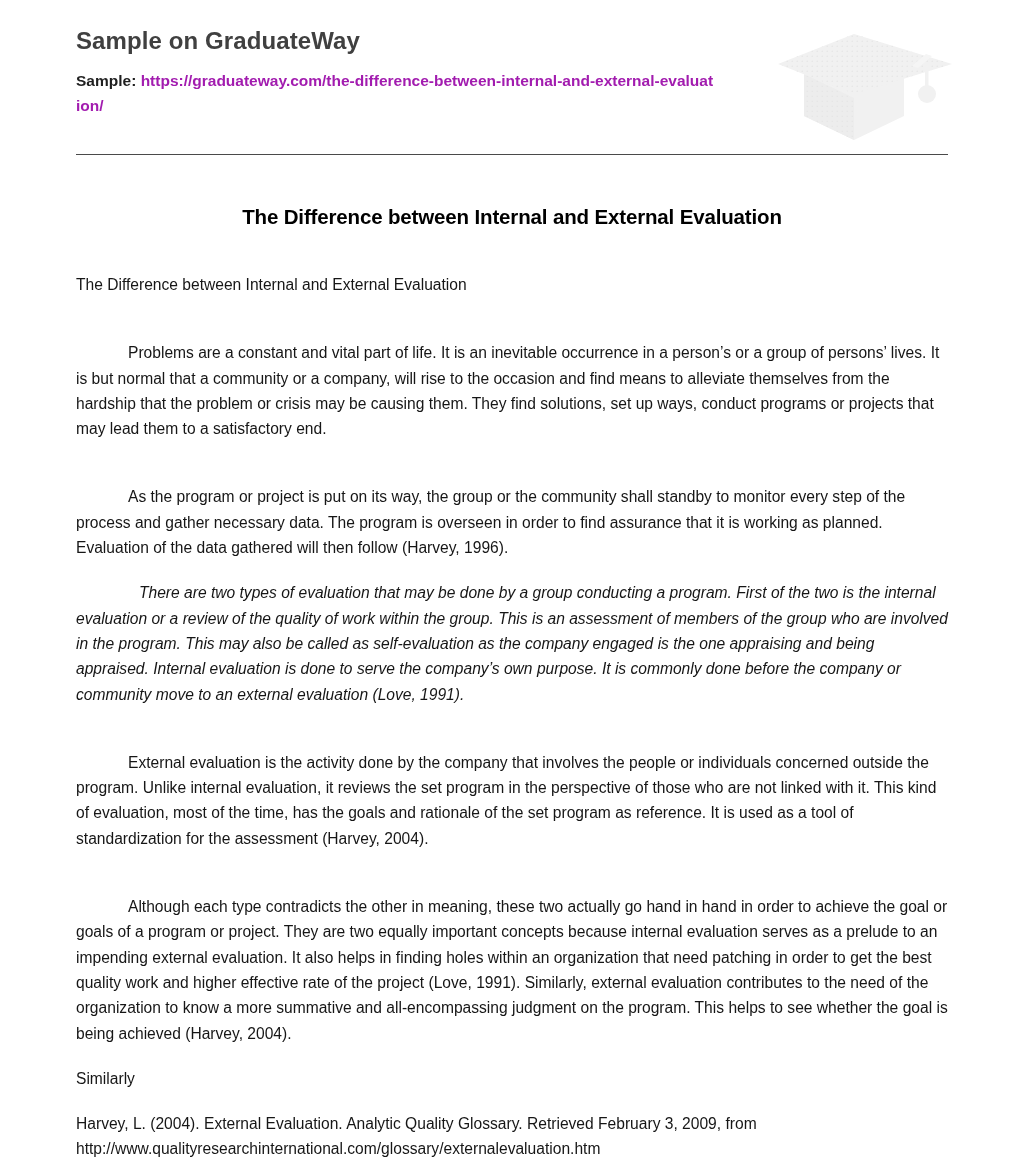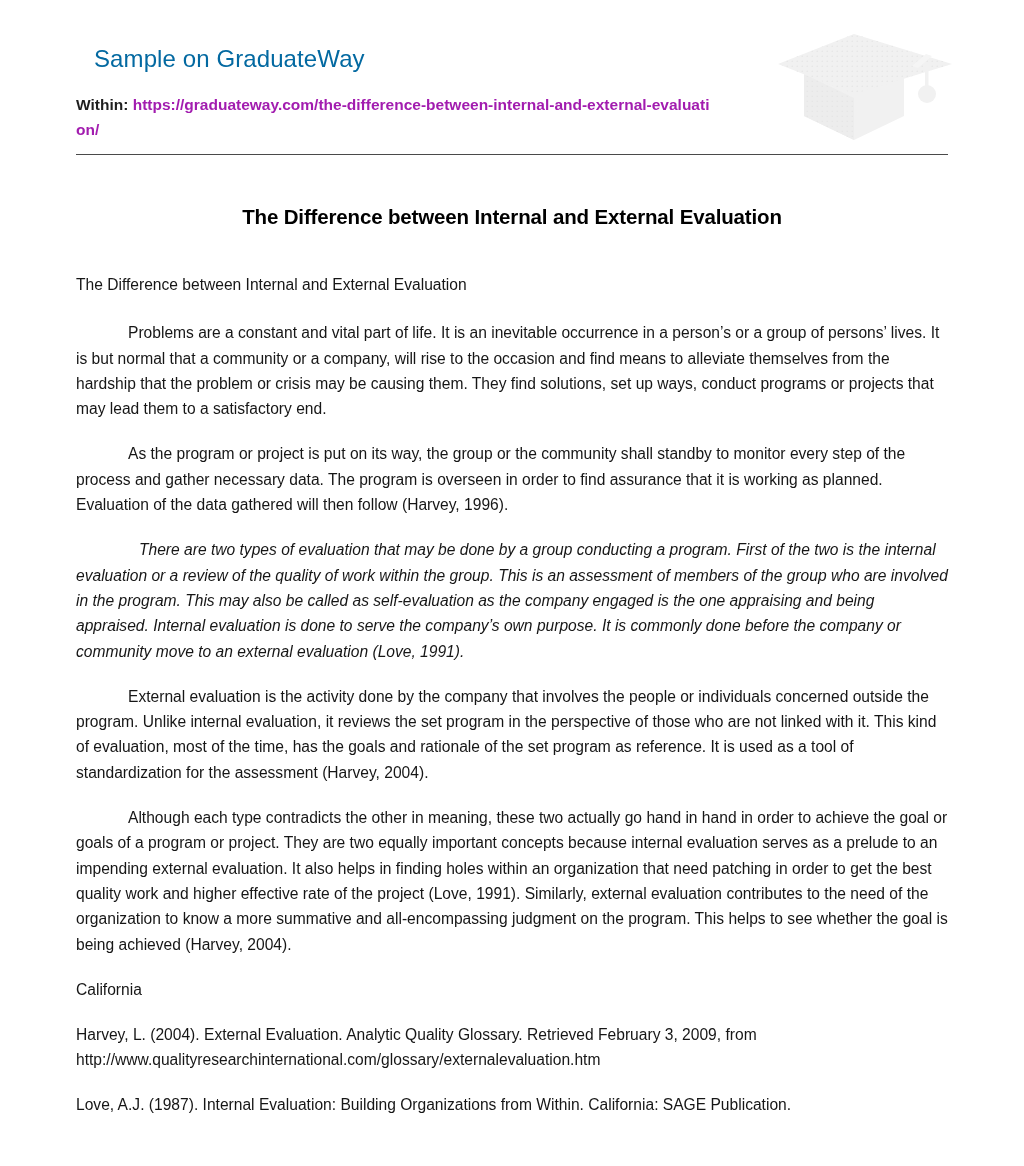--- a/index.html
+++ b/index.html
@@ -27,24 +27,24 @@
   .header {
     position: absolute;
     left: 76px;
     top: 26px;
     width: 872px;
   }
 
   .site-title {
     font-size: 24px;
     line-height: 30px;
-    font-weight: 400;
-    color: #0369a1;
+    font-weight: 700;
+    color: #404040;
     letter-spacing: 0.1px;
-    margin: 18px;
+    margin: 0;
   }
 
   .source-line {
     margin-top: 12px;
     font-size: 15.5px;
     line-height: 25px;
     color: #3a3a3a;
     max-width: 640px;
     word-break: break-word;
   }
@@ -102,42 +102,42 @@
     font-size: 15.6px;
     line-height: 25.3px;
     color: #161616;
     text-align: left;
   }
 
   p.subtitle-line {
     margin: 0 0 23px 0;
   }
 
-  p.indent-1 { text-indent: 52px; }
+  p.indent-1 { text-indent: 52px; margin-top: 43px; }
   p.indent-2 { text-indent: 63px; font-style: italic; }
 
   p.ref-head {
     margin: 0 0 20px 0;
   }
 
   p.ref-item {
     margin: 0 0 19px 0;
   }
 
   .nowrap-url { word-break: break-all; }
 </style>
 </head>
 <body>
 
 <div class="page">
 
   <div class="header">
     <div class="site-title">Sample on GraduateWay</div>
     <div class="source-line">
-      <span class="source-label">Within:</span>
+      <span class="source-label">Sample:</span>
       <span class="source-url nowrap-url">https://graduateway.com/the-difference-between-internal-and-external-evaluation/</span>
     </div>
   </div>
 
   <div class="logo">
     <svg viewBox="0 0 190 118" xmlns="http://www.w3.org/2000/svg">
       <defs>
         <pattern id="dots" width="5" height="5" patternUnits="userSpaceOnUse">
           <circle cx="1.2" cy="1.2" r="0.75" fill="#e4e4e4"></circle>
         </pattern>
@@ -167,21 +167,21 @@
     <p class="body-text indent-1">Problems are a constant and vital part of life. It is an inevitable occurrence in a person’s or a group of persons’ lives. It is but normal that a community or a company, will rise to the occasion and find means to alleviate themselves from the hardship that the problem or crisis may be causing them. They find solutions, set up ways, conduct programs or projects that may lead them to a satisfactory end.</p>
 
     <p class="body-text indent-1">As the program or project is put on its way, the group or the community shall standby to monitor every step of the process and gather necessary data. The program is overseen in order to find assurance that it is working as planned. Evaluation of the data gathered will then follow (Harvey, 1996).</p>
 
     <p class="body-text indent-2">There are two types of evaluation that may be done by a group conducting a program. First of the two is the internal evaluation or a review of the quality of work within the group. This is an assessment of members of the group who are involved in the program. This may also be called as self-evaluation as the company engaged is the one appraising and being appraised. Internal evaluation is done to serve the company’s own purpose. It is commonly done before the company or community move to an external evaluation (Love, 1991).</p>
 
     <p class="body-text indent-1">External evaluation is the activity done by the company that involves the people or individuals concerned outside the program. Unlike internal evaluation, it reviews the set program in the perspective of those who are not linked with it. This kind of evaluation, most of the time, has the goals and rationale of the set program as reference. It is used as a tool of standardization for the assessment (Harvey, 2004).</p>
 
     <p class="body-text indent-1">Although each type contradicts the other in meaning, these two actually go hand in hand in order to achieve the goal or goals of a program or project. They are two equally important concepts because internal evaluation serves as a prelude to an impending external evaluation. It also helps in finding holes within an organization that need patching in order to get the best quality work and higher effective rate of the project (Love, 1991). Similarly, external evaluation contributes to the need of the organization to know a more summative and all-encompassing judgment on the program. This helps to see whether the goal is being achieved (Harvey, 2004).</p>
 
-    <p class="body-text ref-head">California</p>
+    <p class="body-text ref-head">Similarly</p>
 
     <p class="body-text ref-item">Harvey, L. (2004). External Evaluation. Analytic Quality Glossary. Retrieved February 3, 2009, from http://www.qualityresearchinternational.com/glossary/externalevaluation.htm</p>
 
     <p class="body-text ref-item">Love, A.J. (1987). Internal Evaluation: Building Organizations from Within. California: SAGE Publication.</p>
 
   </div>
 
 </div>
 
 </body></html>

